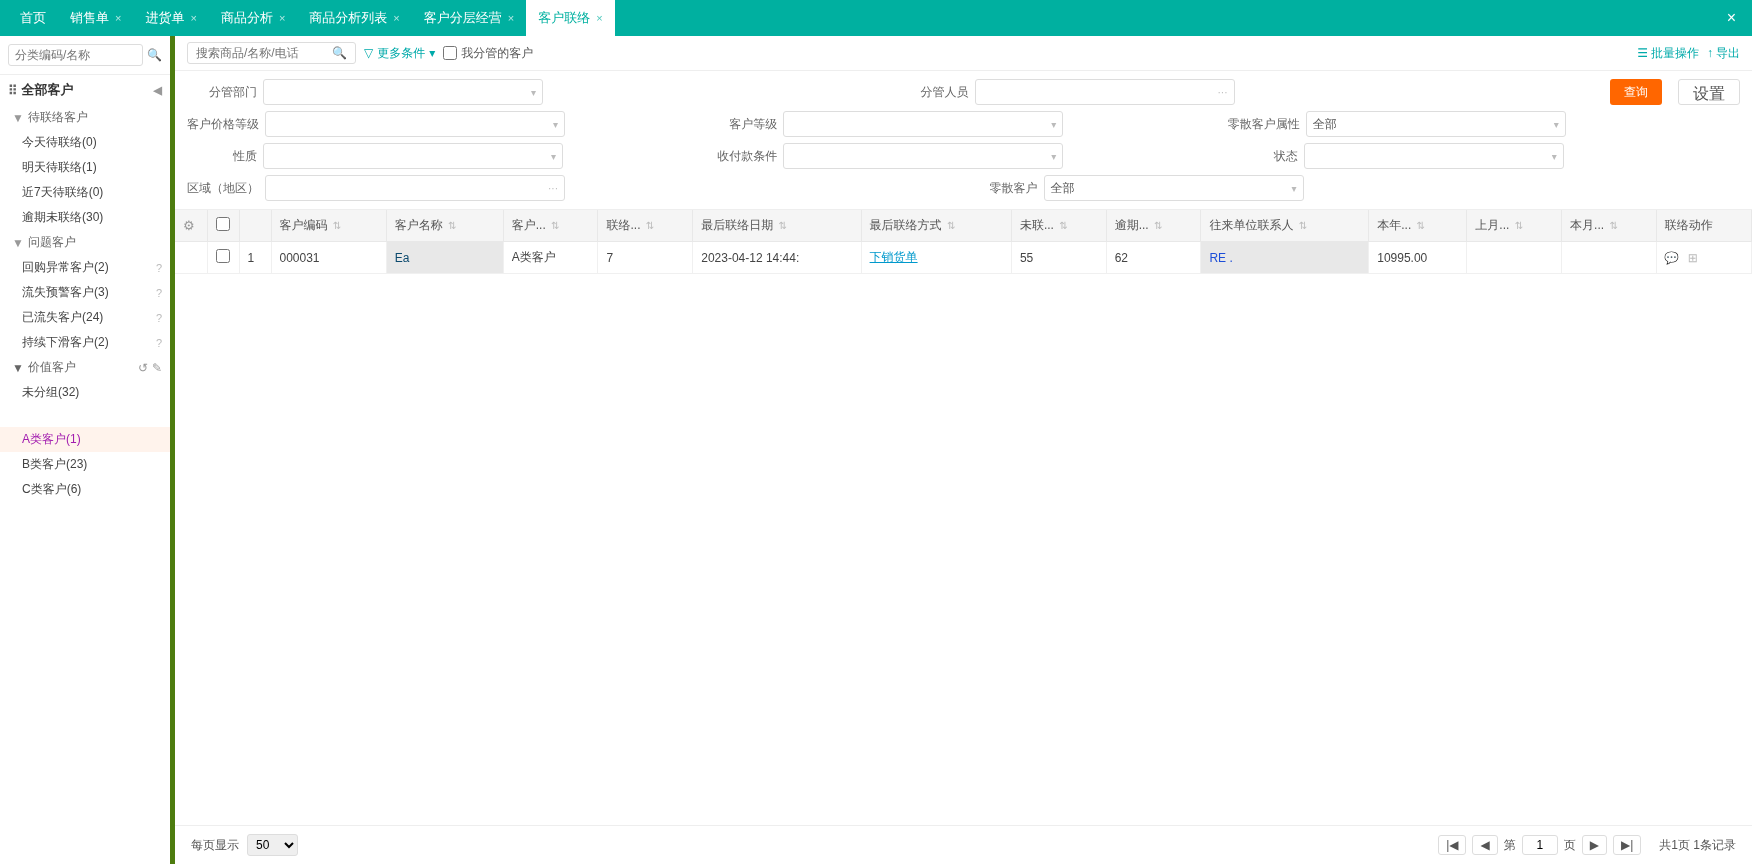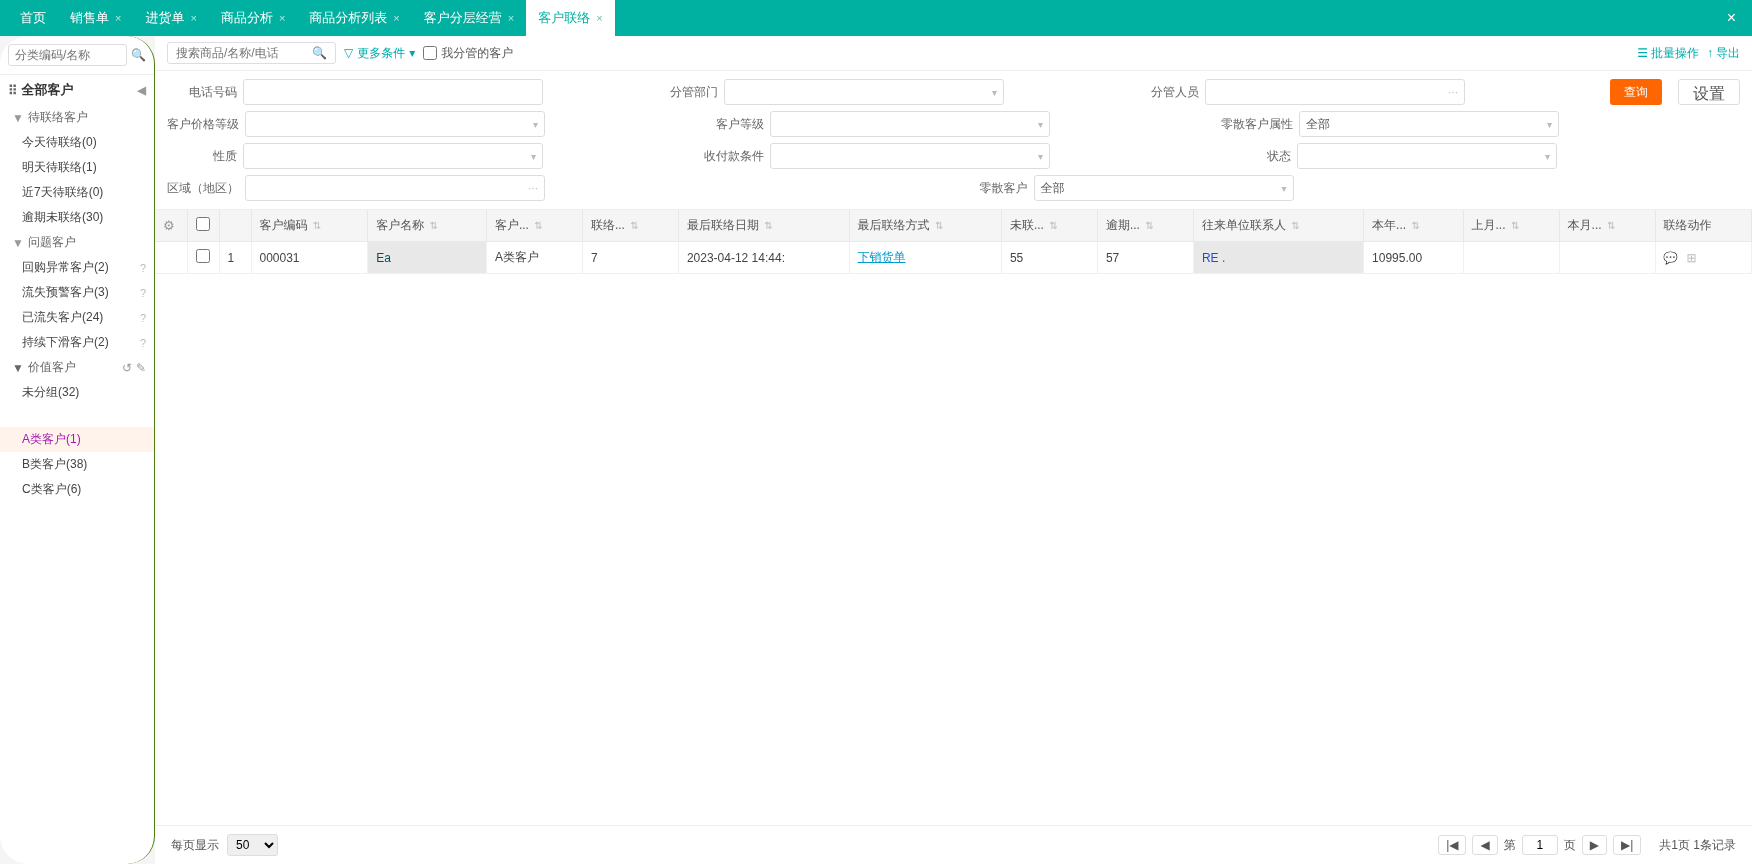--- a/index.html
+++ b/index.html
@@ -40,28 +40,27 @@
     }
 
     
     .main-layout {
       display: flex;
       height: calc(100vh - 36px);
     }
 
     
     .sidebar {
-      width: 155px;
-      background: #fff;
-      border-right: 1px solid #4d7c0f;
+      width: 175px;
+      background: #fff;
+      border-right: 5px solid #4d7c0f;
       display: flex;
       flex-direction: column;
       flex-shrink: 0;
       overflow-y: auto;
-      border-radius: 28px;
     }
     .sidebar-search {
       padding: 8px;
       border-bottom: 1px solid #eee;
       display: flex;
       align-items: center;
       gap: 4px;
     }
     .sidebar-search input {
       border: 1px solid #ddd;
@@ -470,21 +469,21 @@
         <span>✎</span>
       </div>
     </div>
     <div class="sidebar-item">
       <span>未分组(32)</span>
     </div>
     <div class="sidebar-item active">
       <span>A类客户(1)</span>
     </div>
     <div class="sidebar-item">
-      <span>B类客户(38)</span>
+      <span>B类客户(23)</span>
     </div>
     <div class="sidebar-item">
       <span>C类客户(6)</span>
     </div>
   </div>
 
   <div class="content-area">
 
     <div class="toolbar">
       <div class="search-bar">
@@ -507,24 +506,20 @@
         </div>
         <div class="export-btn">
           <span>↑</span>
           <span>导出</span>
         </div>
       </div>
     </div>
 
     <div class="filter-panel">
       <div class="filter-row">
-        <div class="filter-field">
-          <span class="filter-label">电话号码</span>
-          <input class="filter-input" type="text" style="max-width: 300px;">
-        </div>
         <div class="filter-field">
           <span class="filter-label">分管部门</span>
           <div class="filter-select" style="max-width:280px;">
             <span class="sel-text"></span>
             <span class="sel-arrow">▾</span>
           </div>
         </div>
         <div class="filter-field">
           <span class="filter-label">分管人员</span>
           <div class="filter-select" style="max-width:260px;">
@@ -670,21 +665,21 @@
       <td></td>
       <td><input type="checkbox" class="cb" style=""></td>
       <td>1</td>
       <td>000031</td>
       <td style="color:#0c4a6e; background:#e8e8e8; min-width:80px;">Ea</td>
       <td>A类客户</td>
       <td>7</td>
       <td>2023-04-12 14:44:</td>
       <td><span class="link-text">下销货单</span></td>
       <td>55</td>
-      <td>57</td>
+      <td>62</td>
       <td style="color:#1d4ed8; background:#e8e8e8; min-width:80px;">RE .</td>
       <td>10995.00</td>
       <td></td>
       <td></td>
       <td>
         <div class="row-actions">
           <span title="chat">💬</span>
           <span title="qr">⊞</span>
         </div>
       </td>

